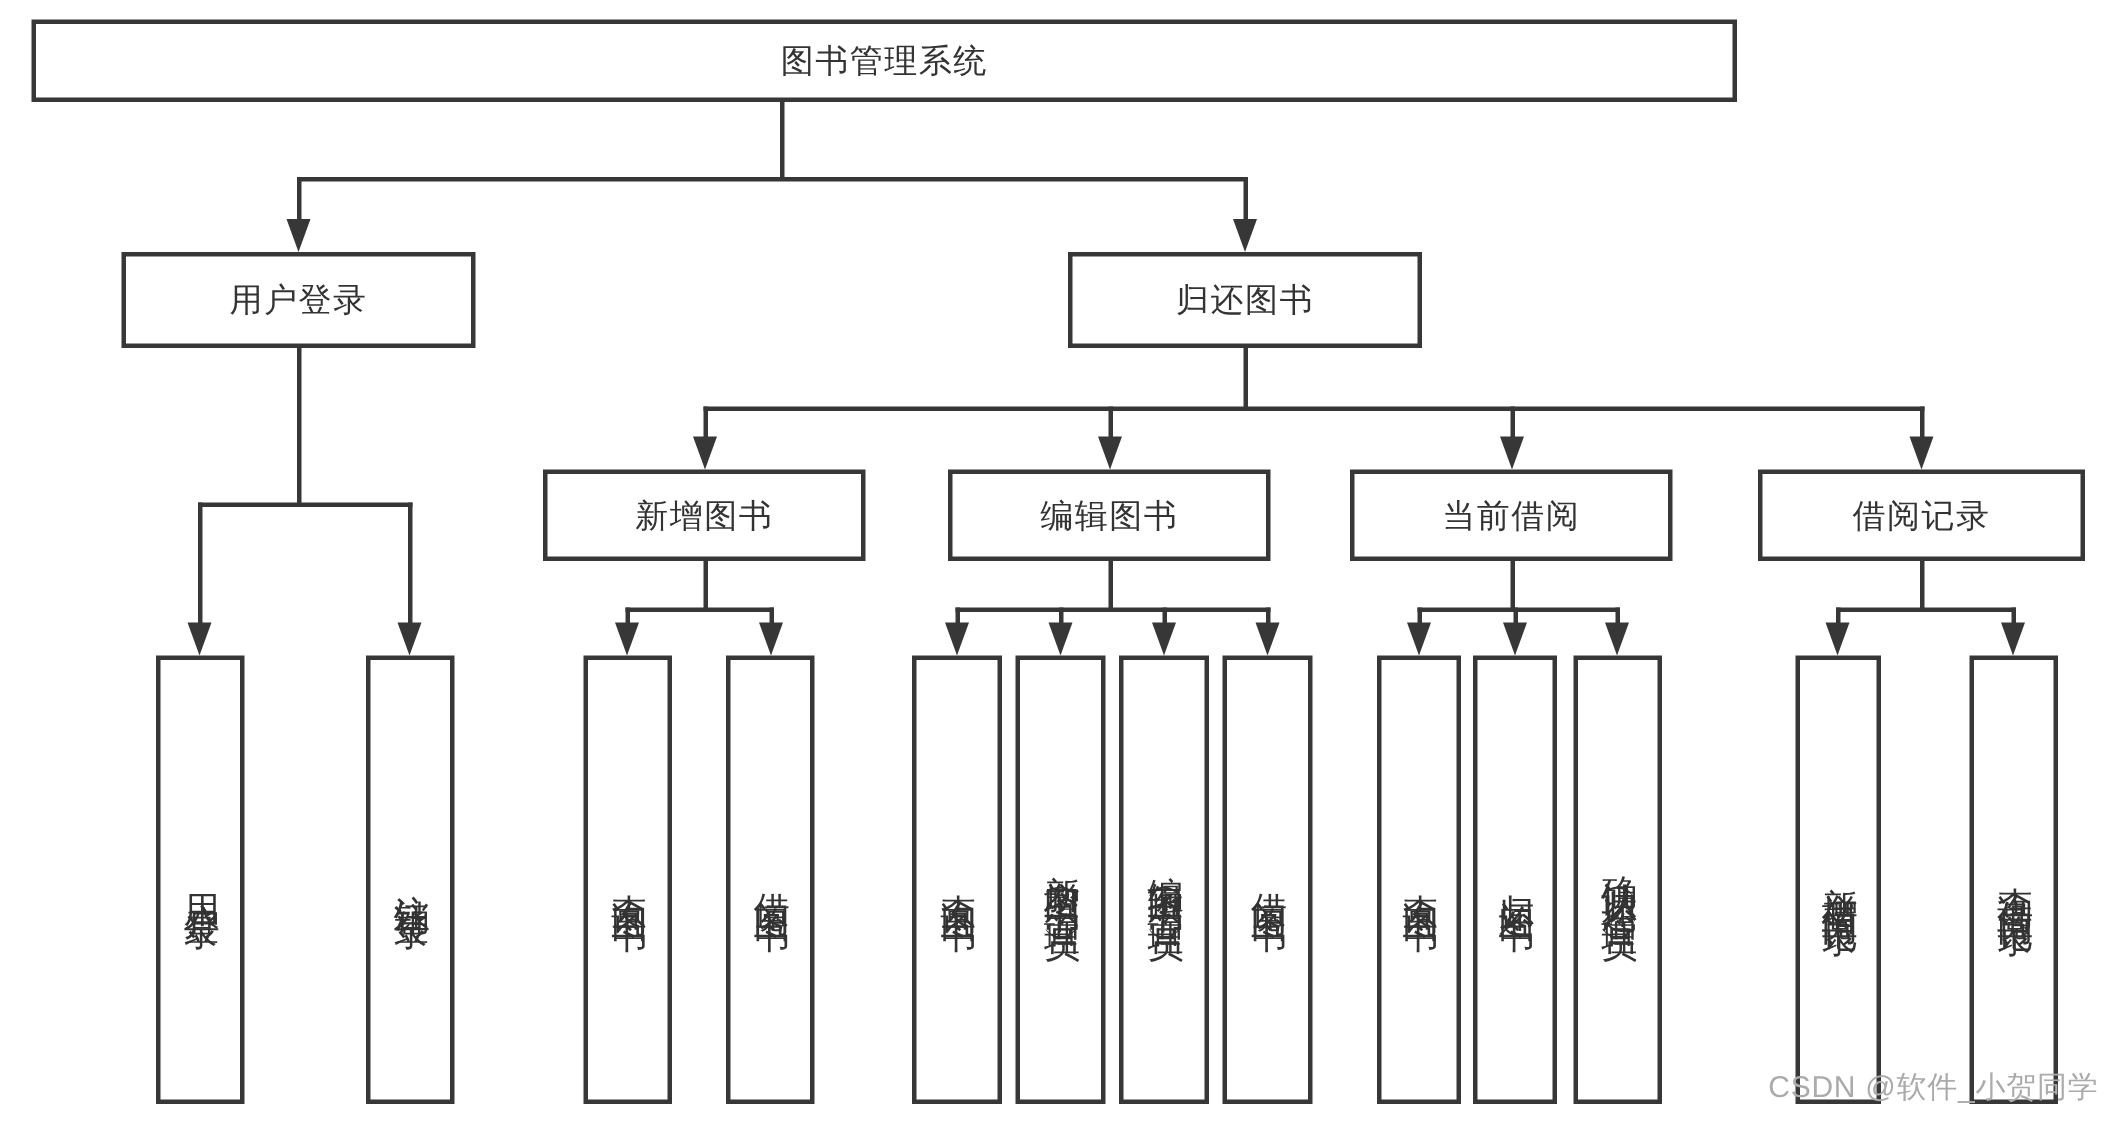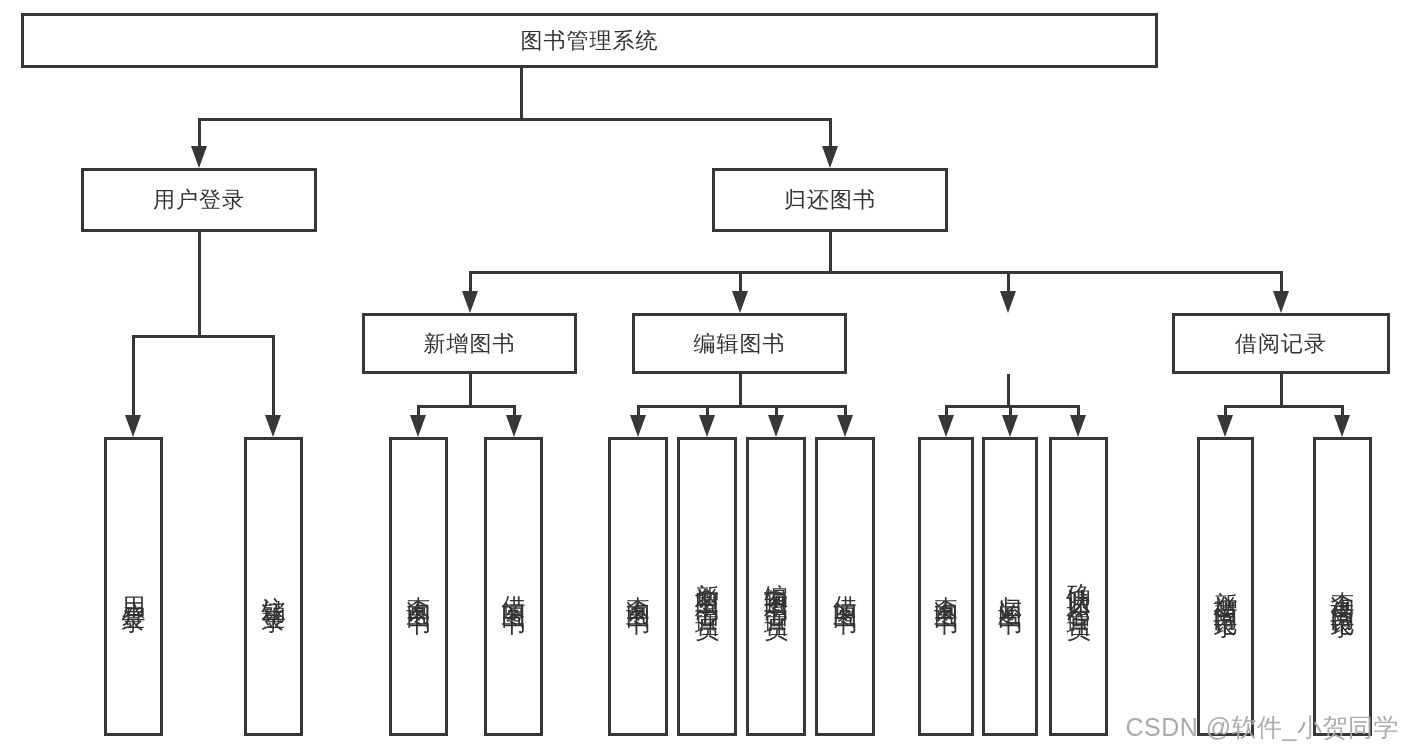--- a/index.html
+++ b/index.html
@@ -41,21 +41,21 @@
   .vline,.hline{position:absolute;background:#373737;}
   .arrow{
     position:absolute;width:0;height:0;
     border-left:8px solid transparent;
     border-right:8px solid transparent;
     border-top:22px solid #373737;
   }
   .watermark{
     position:absolute;
     top:711px;right:6px;
-    font-size:25px;
+    font-size:20px;
     color:#ababab;
     letter-spacing:0.5px;
     white-space:nowrap;
   }
 </style>
 </head>
 <body>
 
 <div class="canvas">
 
@@ -72,20 +72,23 @@
   </div>
 
   <div class="node" style="left:362px;top:313px;width:215px;height:61px;">
     <span>新增图书</span>
   </div>
 
   <div class="node" style="left:632px;top:313px;width:215px;height:61px;">
     <span>编辑图书</span>
   </div>
 
+  <div class="node" style="left:900px;top:313px;width:215px;height:61px;">
+    <span>当前借阅</span>
+  </div>
 
   <div class="node" style="left:1172px;top:313px;width:218px;height:61px;">
     <span>借阅记录</span>
   </div>
 
   <div class="leaf" style="left:104px;width:59px;">
     <span class="vtext">用户登录</span>
   </div>
   <div class="leaf" style="left:244px;width:59px;">
     <span class="vtext">注销登录</span>

